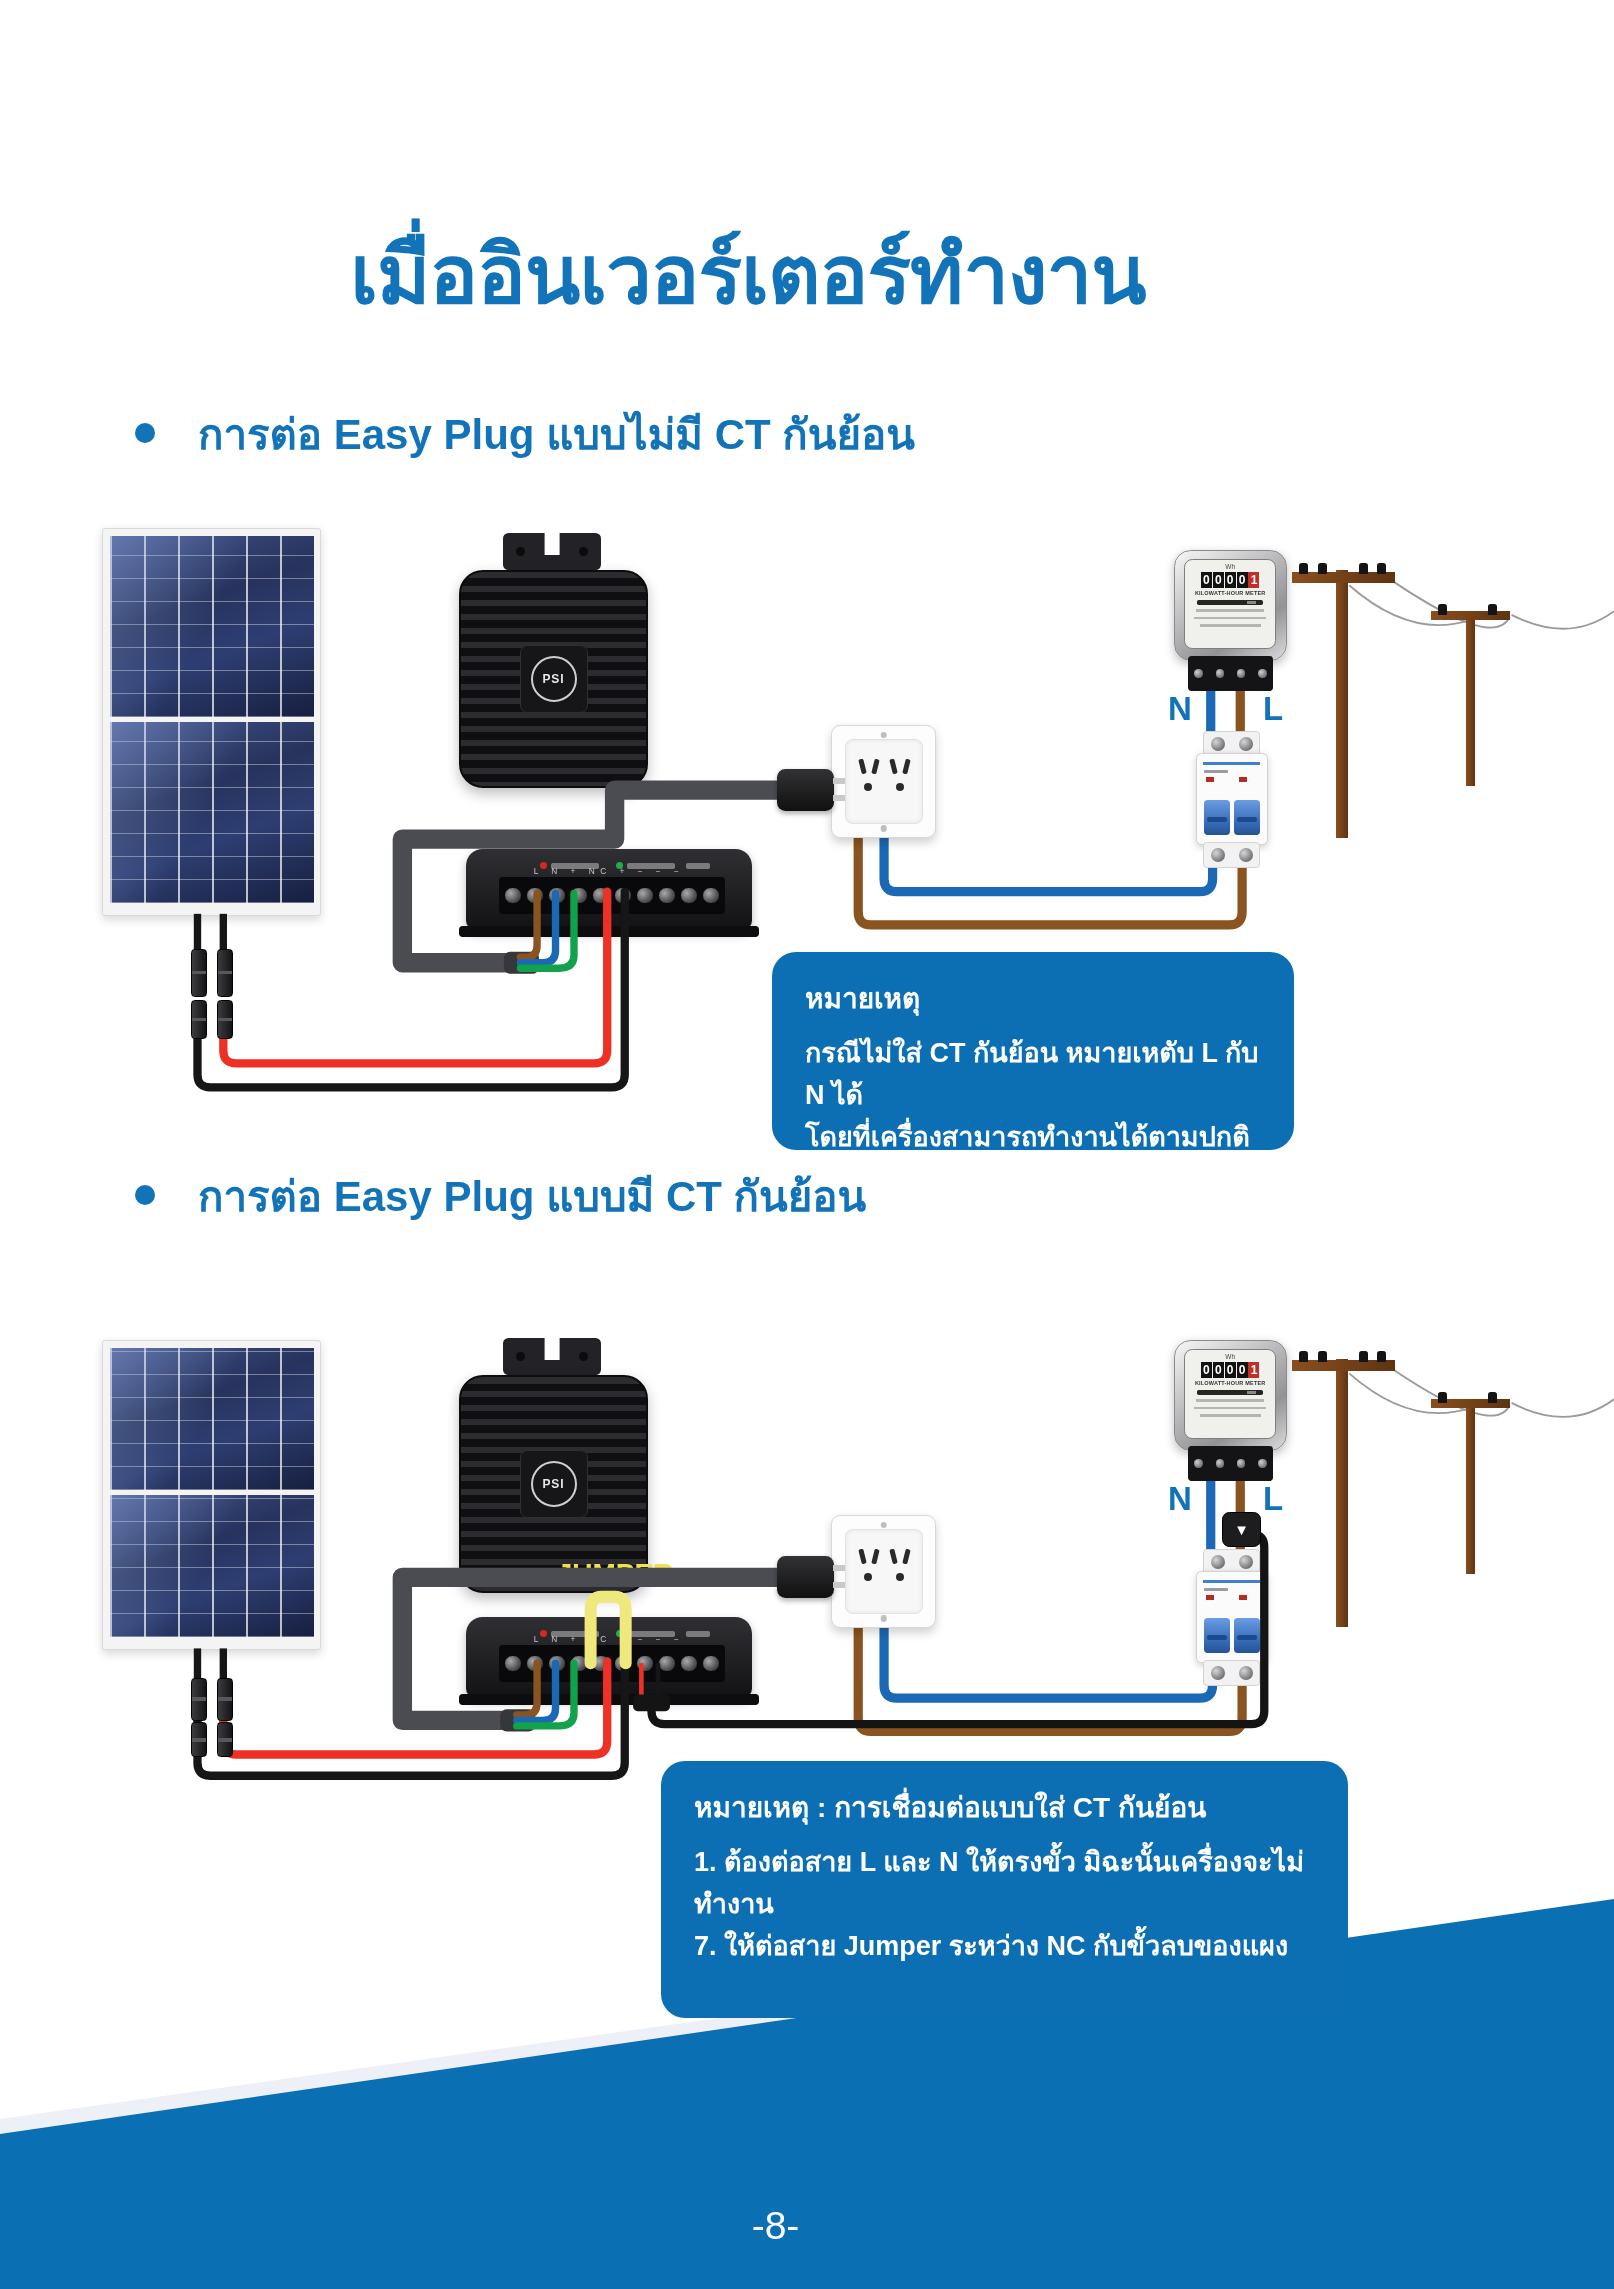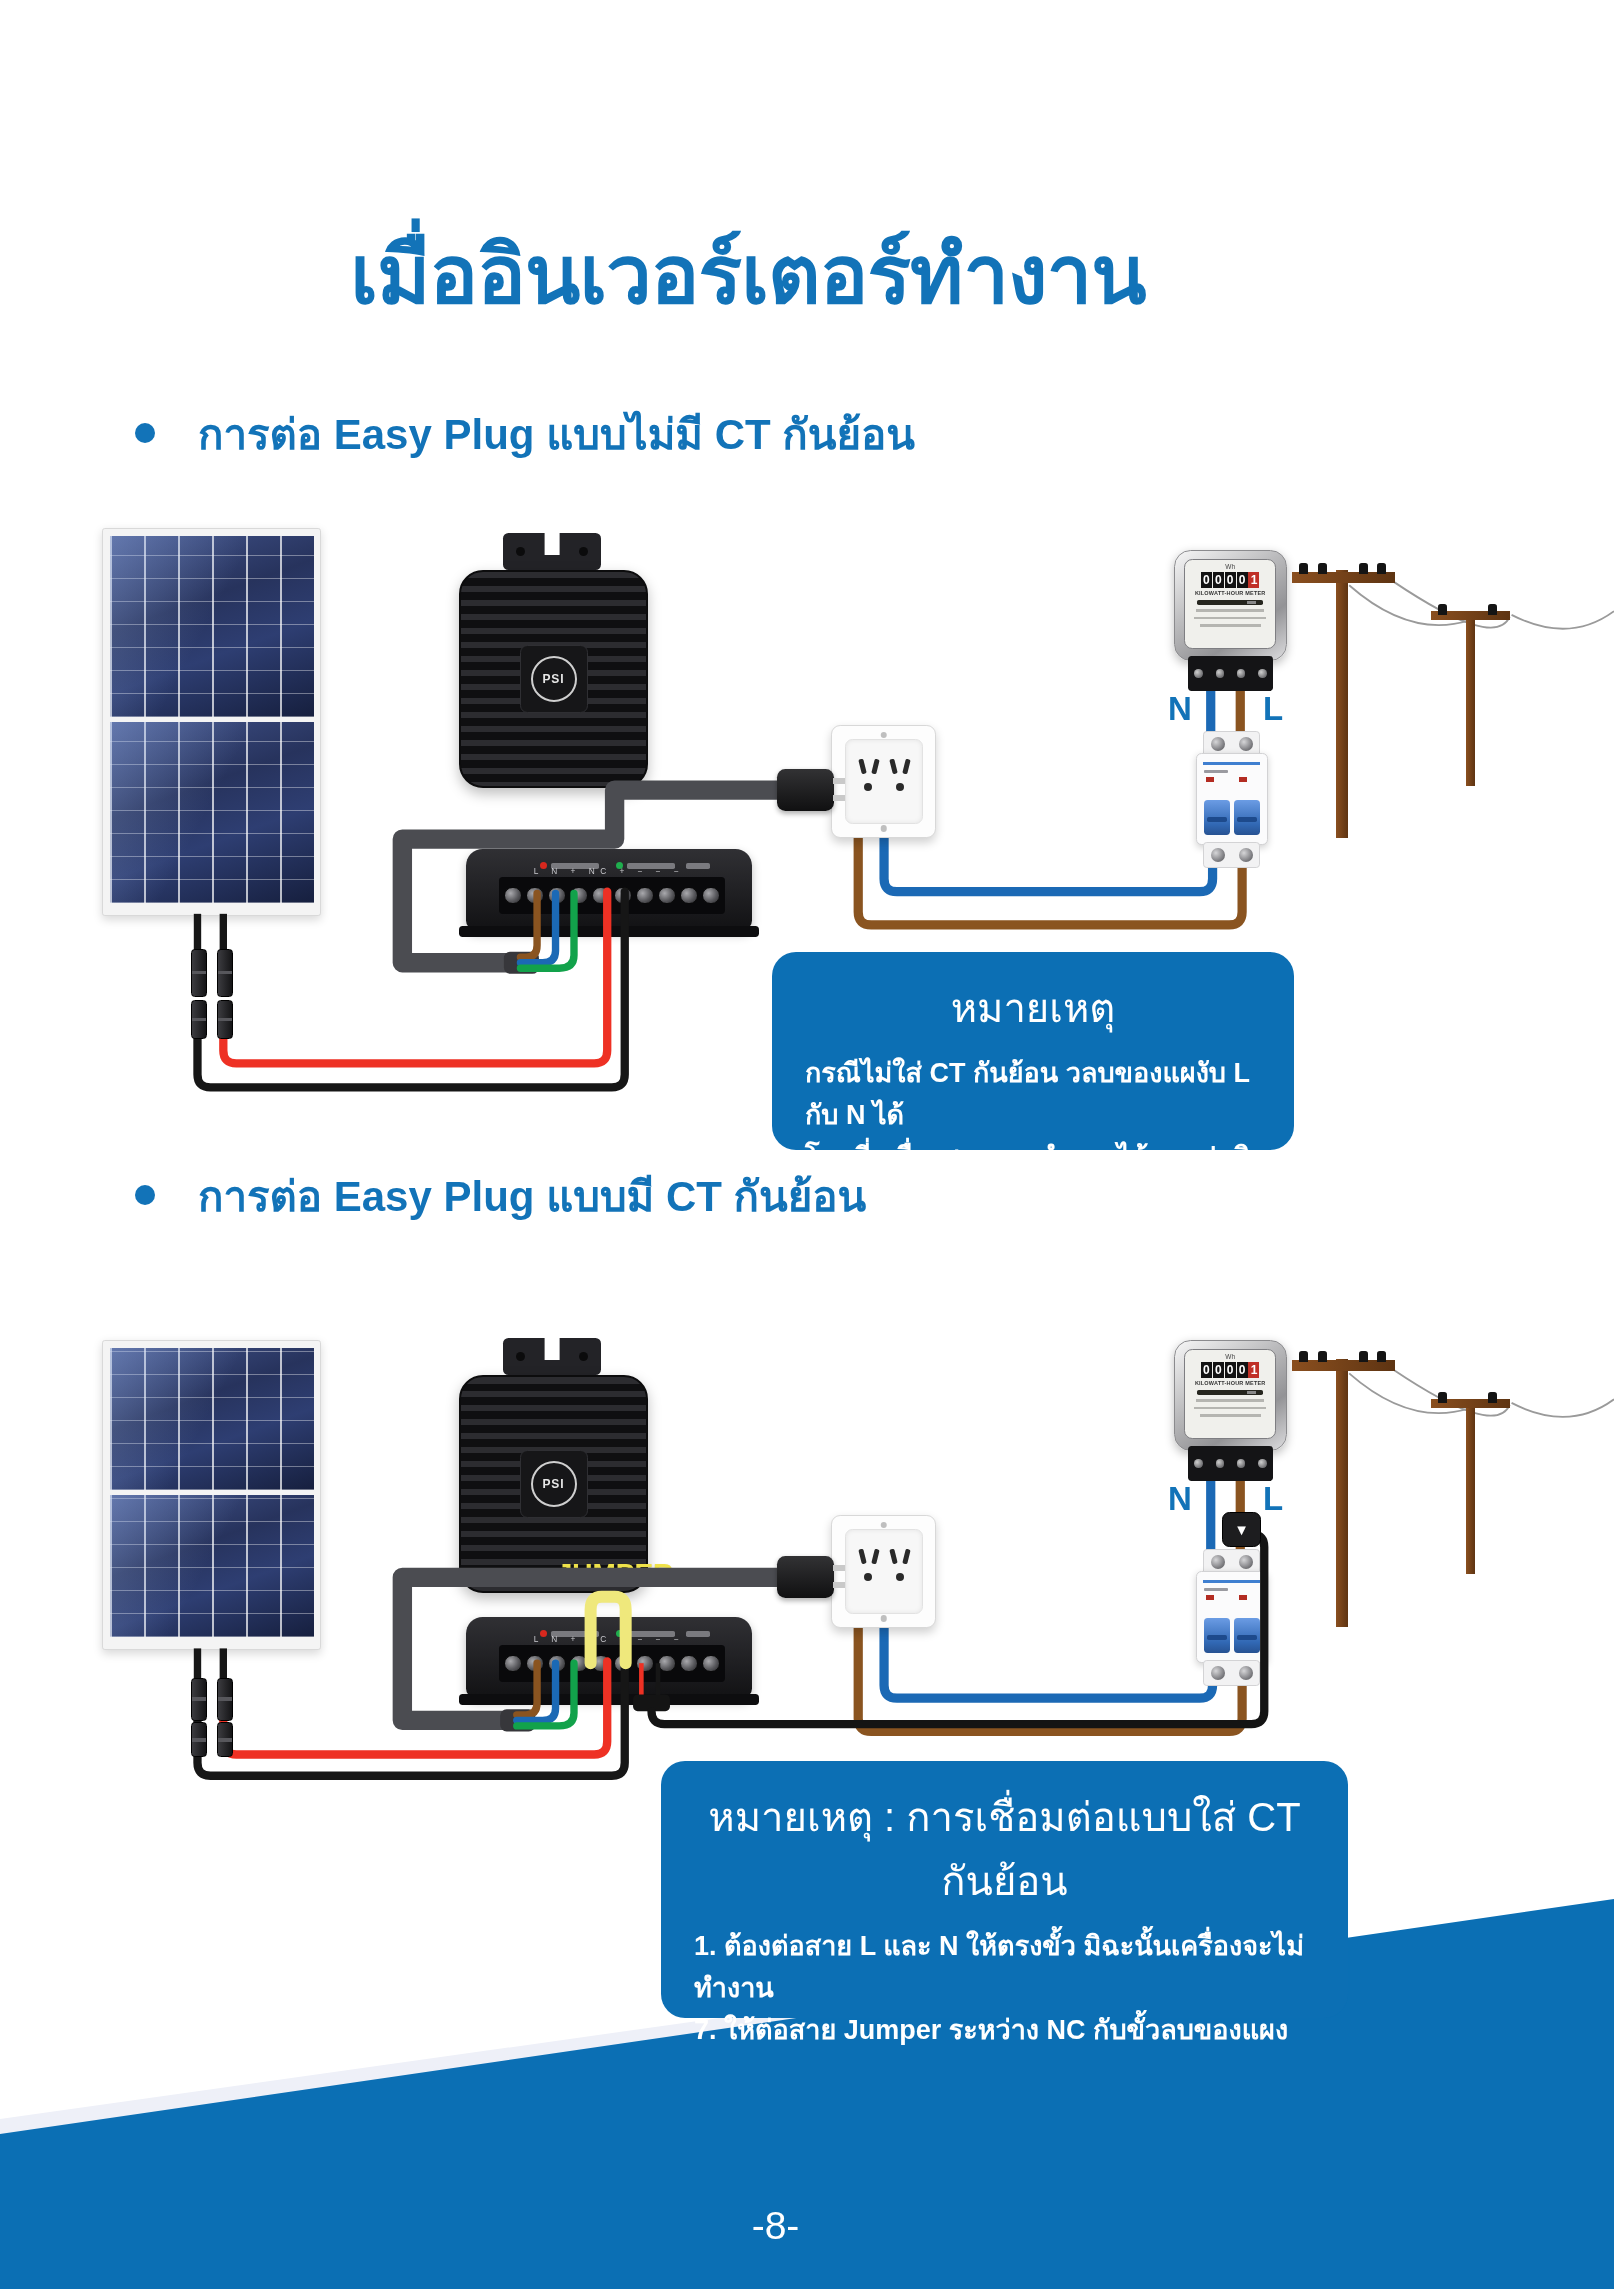--- a/index.html
+++ b/index.html
@@ -7,21 +7,21 @@
         font-family:"Liberation Sans","DejaVu Sans",sans-serif;}
   .abs{position:absolute;}
   svg.layer{position:absolute;left:0;top:0;pointer-events:none;}
 
   
   .title{left:0;top:210px;width:1496px;text-align:center;font-size:81px;font-weight:bold;
          color:#1273b8;letter-spacing:-0.9px;}
   .bullet-dot{width:20px;height:20px;border-radius:50%;background:#1273b8;}
   .heading{font-size:42px;font-weight:bold;color:#1273b8;text-align:right;}
   .note{background:#0c6fb4;border-radius:24px;color:#ffffff;box-sizing:border-box;padding:24px 33px;}
-  .note .nt{font-size:40px;font-weight:normal;margin-bottom:13px;text-align:center;}
+  .note .nt{font-size:28px;font-weight:bold;margin-bottom:13px;}
   .note .nl{font-size:27px;font-weight:bold;line-height:1.55;}
   .nl-label{font-size:33px;font-weight:bold;color:#1273b8;}
   .jumper-label{font-size:28px;font-weight:bold;color:#efe24a;text-shadow:0 0.9px 1.8px rgba(120,110,0,.35);}
   .page-num{left:0;top:2204px;width:1551px;text-align:center;font-size:39px;color:#ffffff;}
 
   
   .band-light{left:0;top:0;width:1614px;height:2290px;
       clip-path:polygon(0 2119px,904px 1992px,904px 2008px,0 2136px);background:#eef0f8;}
   .band-blue{left:0;top:0;width:1614px;height:2290px;
       clip-path:polygon(0 2134px,1614px 1899px,1614px 2290px,0 2290px);background:#0b6fb4;}
@@ -259,21 +259,21 @@
     <div class="abs cap" style="left:1318px;top:563px;"></div>
   <div class="abs cap" style="left:1359px;top:563px;"></div>
     <div class="abs cap" style="left:1377px;top:563px;"></div>
   <div class="abs pole" style="left:1466px;top:611px;width:9.2px;height:175px;"></div>
   <div class="abs pole" style="left:1431px;top:611px;width:79px;height:9.2px;"></div>
   <div class="abs cap" style="left:1438px;top:604px;"></div>
     <div class="abs cap" style="left:1488px;top:604px;"></div>
 
   <div class="abs note" style="left:772px;top:952px;width:522px;height:198px;">
     <div class="nt">หมายเหตุ</div>
-    <div class="nl">กรณีไม่ใส่ CT กันย้อน วลบของแผงับ L กับ N ได้</div>
+    <div class="nl">กรณีไม่ใส่ CT กันย้อน หมายเหตับ L กับ N ได้</div>
     <div class="nl">โดยที่เครื่องสามารถทำงานได้ตามปกติ</div>
   </div>
 
   <div class="abs solar" style="left:102px;top:1340px;width:219px;height:310px;">
     <div class="half" style="height:142px;"></div>
     <div class="half" style="height:142px;"></div>
   </div>
 
   <div class="abs bracket" style="left:503px;top:1338px;width:98px;height:37px;">
     <div class="hole" style="left:13px;"></div>

